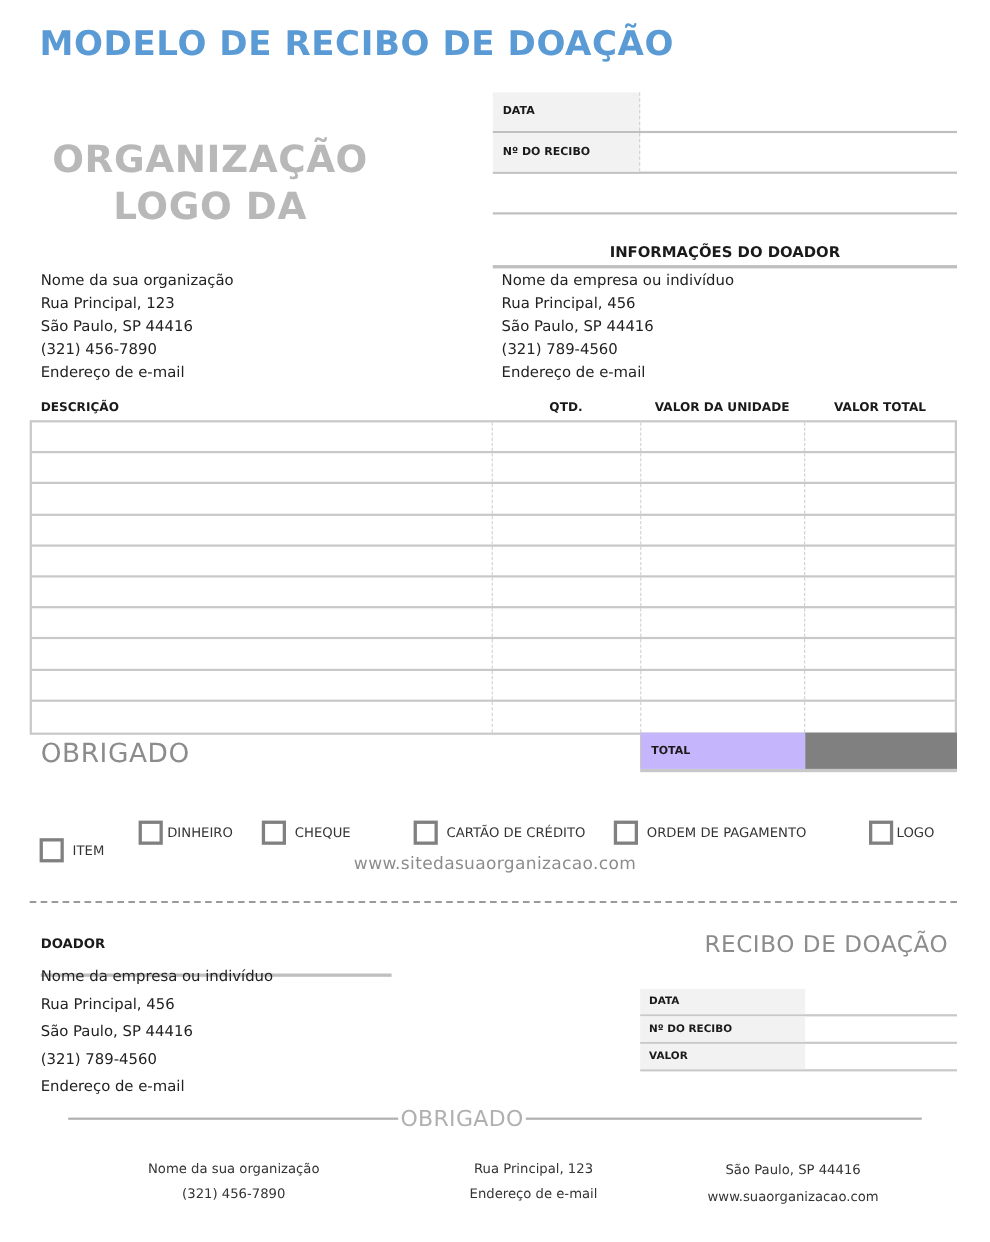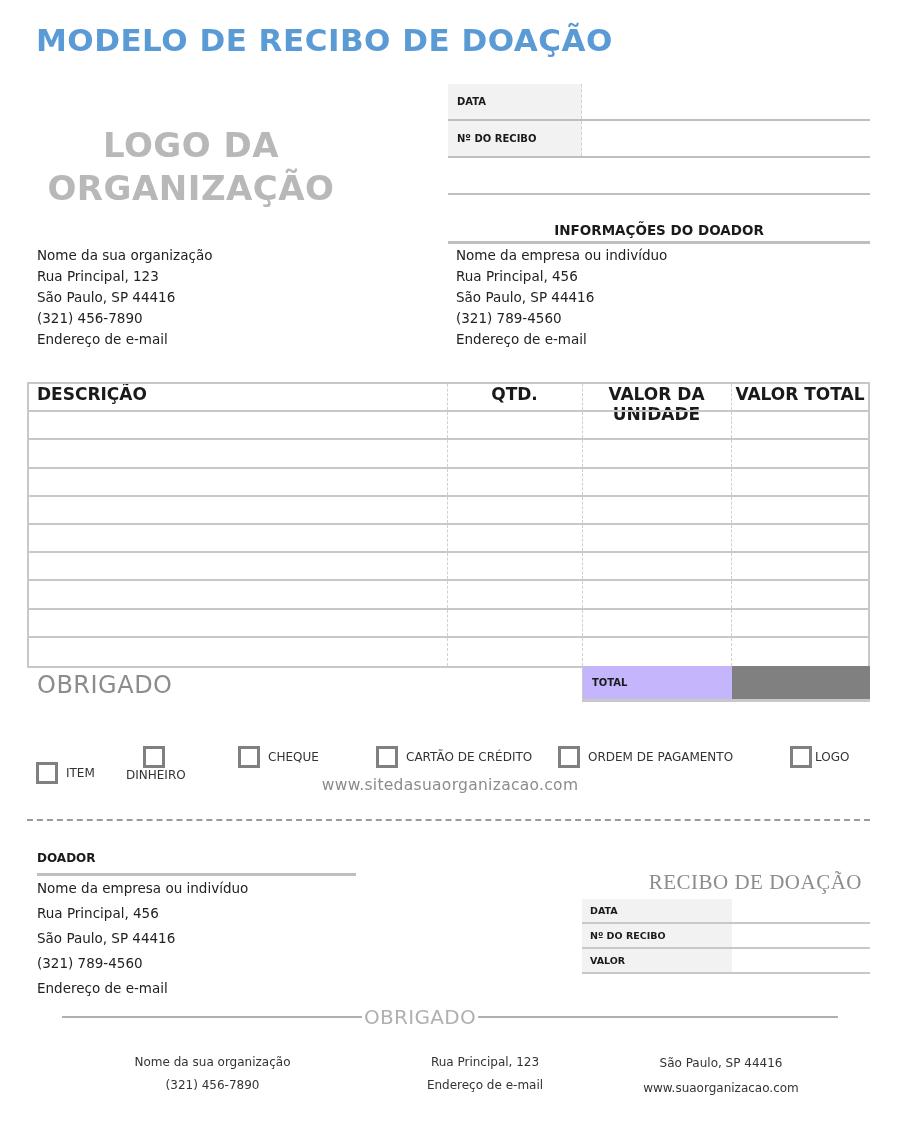--- a/index.html
+++ b/index.html
@@ -15,21 +15,21 @@
   .meta-row { display: flex; height: 37px; border-bottom: 2px solid #bfbfbf; }
   .meta-row .lbl { width: 134px; background: #f2f2f2; font-size: 10px; font-weight: bold; padding-left: 9px; display: flex; align-items: center; border-right: 1px dashed #d0d0d0; }
   .meta-row .val { flex: 1; }
 
   .donor-head { left: 448px; top: 222px; width: 422px; text-align: center; font-size: 13.5px; font-weight: bold; border-bottom: 3px solid #bfbfbf; padding-bottom: 3px; }
 
   .addr { font-size: 13.5px; line-height: 21px; color: #222; }
   .org-addr { left: 37px; top: 245px; }
   .donor-addr { left: 456px; top: 245px; }
 
-  .tbl-head { top: 384px; font-size: 17px; font-weight: bold; }
+  .tbl-head { top: 364px; font-size: 11px; font-weight: bold; }
   .th-desc { left: 37px; }
   .th-qty { left: 447px; width: 135px; text-align: center; }
   .th-unit { left: 582px; width: 149px; text-align: center; }
   .th-total { left: 731px; width: 138px; text-align: center; }
 
   .items { left: 27px; top: 382px; width: 843px; border: 2px solid #c8c8c8; border-top: 2px solid #c8c8c8; }
   .items-row { display: flex; height: 28.2px; border-bottom: 2px solid #c8c8c8; }
   .items-row:last-child { border-bottom: none; }
   .items-row .c { height: 100%; }
   .c-desc { width: 419px; border-right: 1px dashed #d0d0d0; }
@@ -44,24 +44,24 @@
   .total-box .val { flex: 1; background: #808080; }
 
   .payment { left: 36px; top: 746px; width: 840px; height: 24px; }
   .pay-opt { position: absolute; top: 0; display: flex; align-items: center; font-size: 12px; color: #333; }
   .pay-opt .box { width: 22px; height: 22px; border: 3px solid #808080; margin-right: 8px; background: #fff; }
 
   .website { left: 0; width: 900px; top: 776px; text-align: center; font-size: 15.5px; color: #8c8c8c; letter-spacing: 0.3px; }
 
   .cut-line { left: 27px; top: 819px; width: 843px; border-top: 2px dashed #9a9a9a; }
 
-  .doador-head { left: 37px; top: 851px; width: 319px; font-size: 12px; font-weight: bold; border-bottom: 3px solid #bfbfbf; padding-bottom: 8px; }
+  .doador-head { left: 37px; top: 851px; width: 319px; font-size: 12px; font-weight: bold; border-bottom: 3px solid #bfbfbf; padding-bottom: 20px; }
   .doador-addr { left: 37px; top: 876px; font-size: 13.5px; line-height: 25px; color: #222; }
 
-  .recibo-title { left: 560px; top: 870px; width: 302px; text-align: right; font-size: 21px; color: #8c8c8c; letter-spacing: 0.5px; font-family: Liberation Serif, serif; }
+  .recibo-title { left: 560px; top: 846px; width: 302px; text-align: right; font-size: 21px; color: #8c8c8c; letter-spacing: 0.5px; }
 
   .stub-table { left: 582px; top: 899px; width: 288px; }
   .stub-row { display: flex; height: 25px; border-bottom: 2px solid #c8c8c8; }
   .stub-row .lbl { width: 150px; background: #f2f2f2; font-size: 9.5px; font-weight: bold; padding-left: 8px; display: flex; align-items: center; }
   .stub-row .val { flex: 1; }
 
   .thanks2-wrap { left: 62px; top: 1003px; width: 776px; height: 28px; display: flex; align-items: center; }
   .thanks2-wrap .line { flex: 1; border-top: 2px solid #b0b0b0; }
   .thanks2-wrap .txt { font-size: 20px; color: #b0b0b0; padding: 0 2px; letter-spacing: 0.3px; }
   .thanks2-wrap .line-left { width: 300px; flex: none; }
@@ -70,22 +70,22 @@
   .fc1 { left: 100px; width: 225px; }
   .fc2 { left: 385px; width: 200px; }
   .fc3 { left: 610px; width: 222px; line-height: 25px; }
 </style>
 </head>
 <body>
 
 <div class="abs title">MODELO DE RECIBO DE DOAÇÃO</div>
 
 <div class="abs logo">
+  <div>ORGANIZAÇÃO</div>
   <div>LOGO DA</div>
-  <div>ORGANIZAÇÃO</div>
 </div>
 
 <div class="abs meta-table">
   <div class="meta-row">
     <div class="lbl">DATA</div>
     <div class="val"></div>
   </div>
   <div class="meta-row">
     <div class="lbl">Nº DO RECIBO</div>
     <div class="val"></div>
@@ -185,21 +185,21 @@
 <div class="abs total-box">
   <div class="lbl">TOTAL</div>
   <div class="val"></div>
 </div>
 
 <div class="abs payment">
   <div class="pay-opt" style="left:0px;margin-top:16px;">
     <div class="box"></div>
     <span>ITEM</span>
   </div>
-  <div class="pay-opt" style="left:90px;flex-direction:column;">
+  <div class="pay-opt" style="left:90px;">
     <div class="box" style="margin-right:4px;"></div>
     <span>DINHEIRO</span>
   </div>
   <div class="pay-opt" style="left:202px;">
     <div class="box"></div>
     <span>CHEQUE</span>
   </div>
   <div class="pay-opt" style="left:340px;">
     <div class="box"></div>
     <span>CARTÃO DE CRÉDITO</span>

